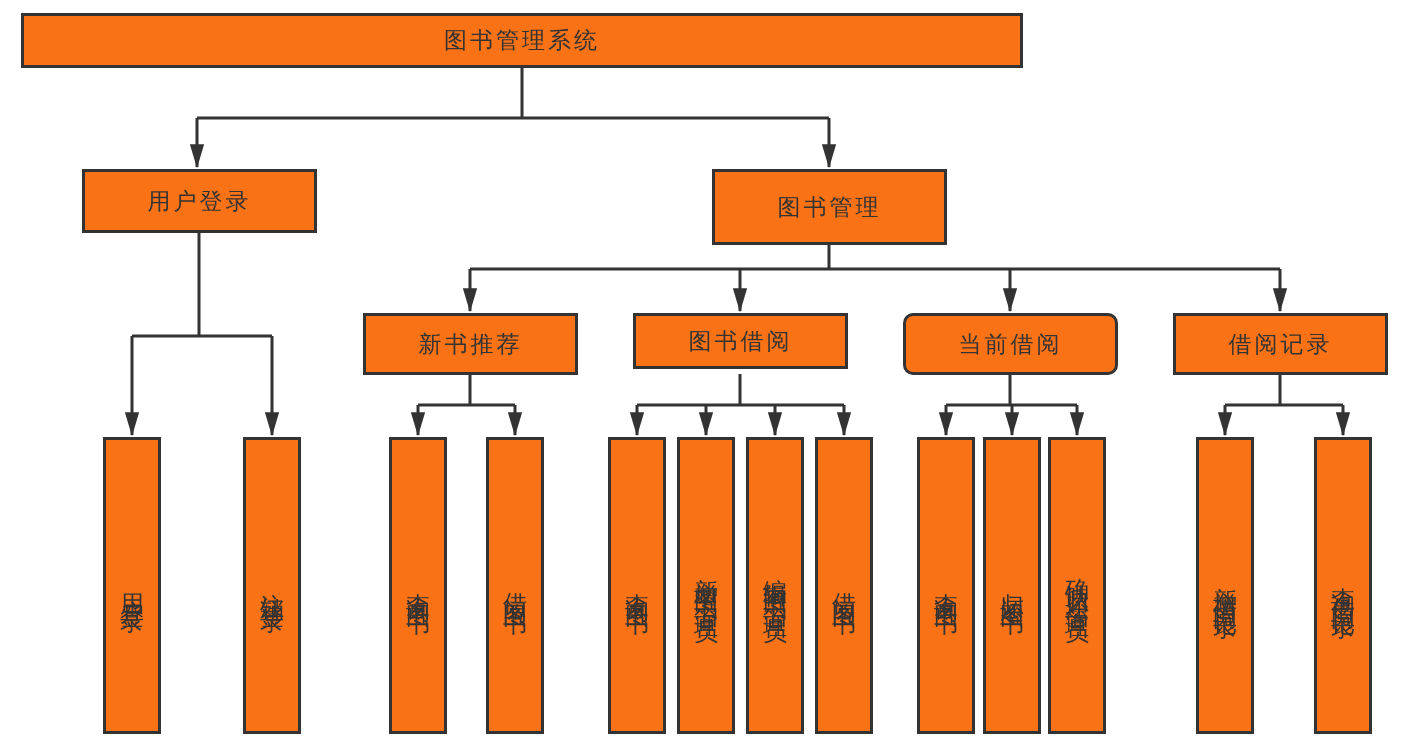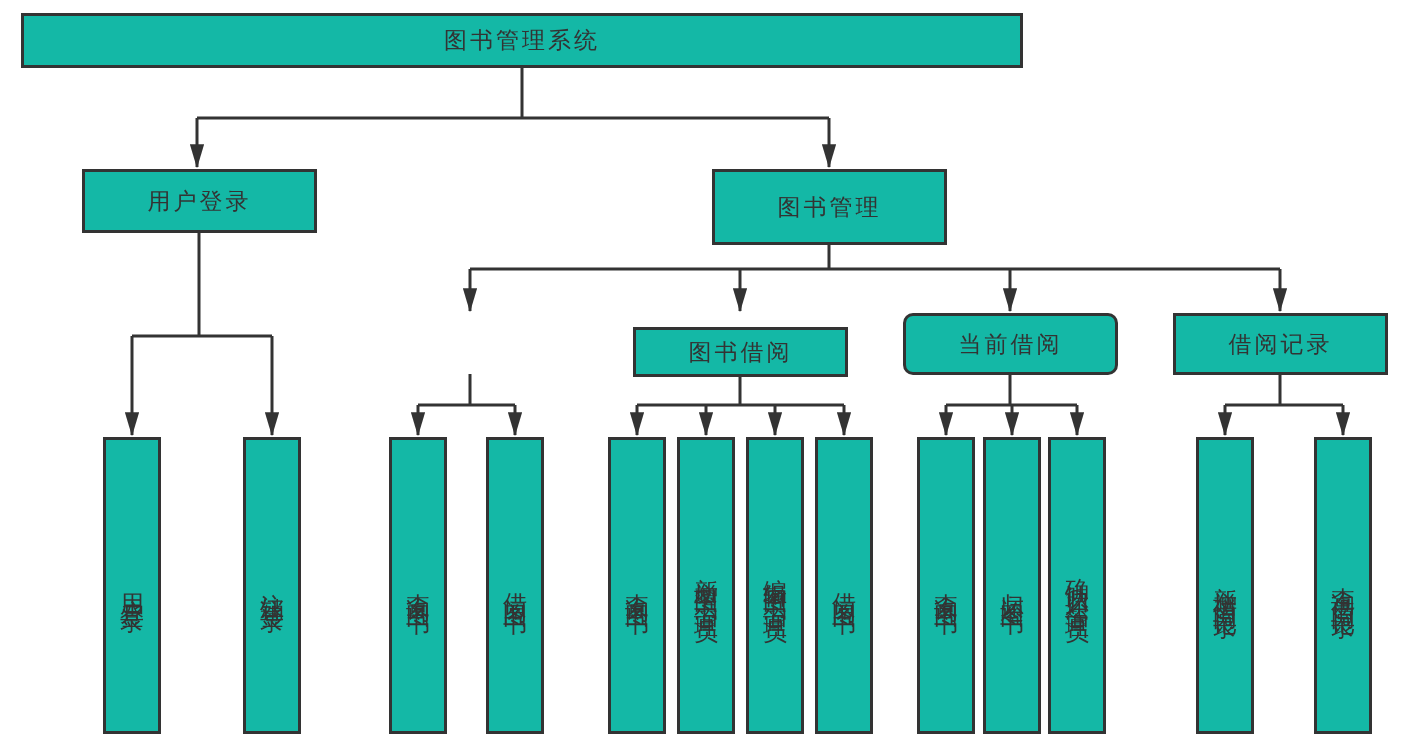--- a/index.html
+++ b/index.html
@@ -19,21 +19,21 @@
   }
   .wires line, .wires path.ln {
     stroke: #333333;
     stroke-width: 3;
     fill: none;
   }
   .box {
     position: absolute;
     box-sizing: border-box;
     border: 3px solid #333333;
-    background: #14b8a6;
+    background: #f97316;
     display: flex;
     align-items: center;
     justify-content: center;
     color: #333333;
   }
   .h {
     font-size: 23px;
     letter-spacing: 3px;
     white-space: nowrap;
   }
@@ -101,21 +101,22 @@
     <line x1="1077" y1="405" x2="1077" y2="435" marker-end="url(#arw)"></line>
     <line x1="1225" y1="405" x2="1225" y2="435" marker-end="url(#arw)"></line>
     <line x1="1343" y1="405" x2="1343" y2="435" marker-end="url(#arw)"></line>
   </svg>
 
   <div class="box h" style="left:21px; top:13px; width:1002px; height:55px;">图书管理系统</div>
 
   <div class="box h" style="left:82px; top:169px; width:235px; height:64px;">用户登录</div>
   <div class="box h" style="left:712px; top:169px; width:235px; height:76px;">图书管理</div>
 
-  <div class="box h" style="left:633px; top:327px; width:215px; height:50px;">图书借阅</div>
+  <div class="box h" style="left:363px; top:313px; width:215px; height:62px;">新书推荐</div>
+  <div class="box h" style="left:633px; top:313px; width:215px; height:56px;">图书借阅</div>
   <div class="box h" style="left:903px; top:313px; width:215px; height:62px;border-radius:10px;">当前借阅</div>
   <div class="box h" style="left:1173px; top:313px; width:215px; height:62px;">借阅记录</div>
 
   <div class="box v" style="left:103px; top:437px; width:58px; height:297px;">用户登录</div>
   <div class="box v" style="left:243px; top:437px; width:58px; height:297px;">注销登录</div>
 
   <div class="box v" style="left:389px; top:437px; width:58px; height:297px;">查询图书</div>
   <div class="box v" style="left:486px; top:437px; width:58px; height:297px;">借阅图书</div>
 
   <div class="box v" style="left:608px; top:437px; width:58px; height:297px;">查询图书</div>

